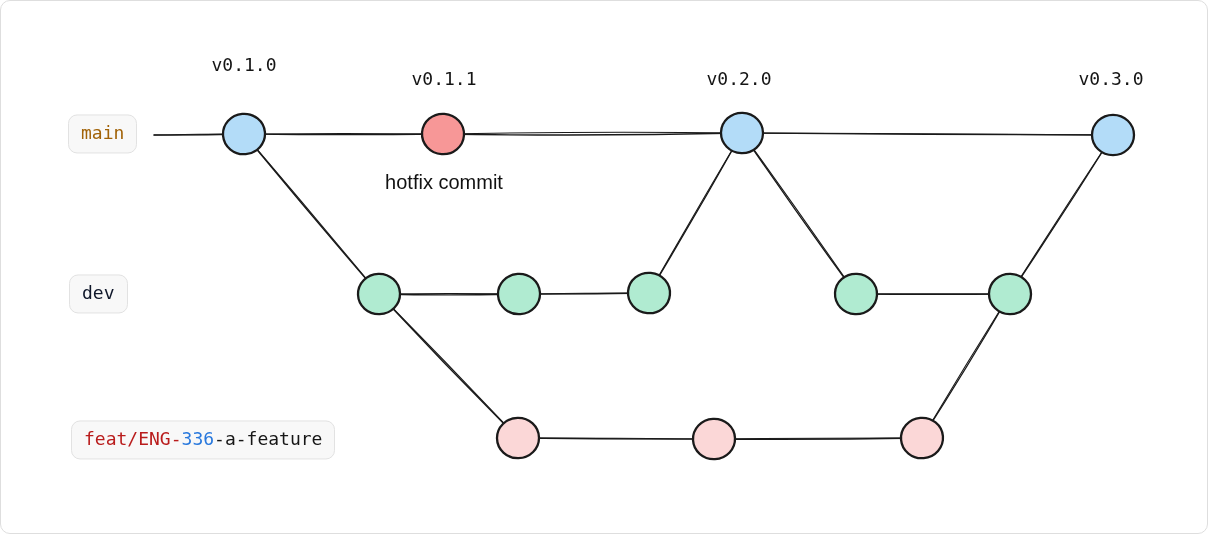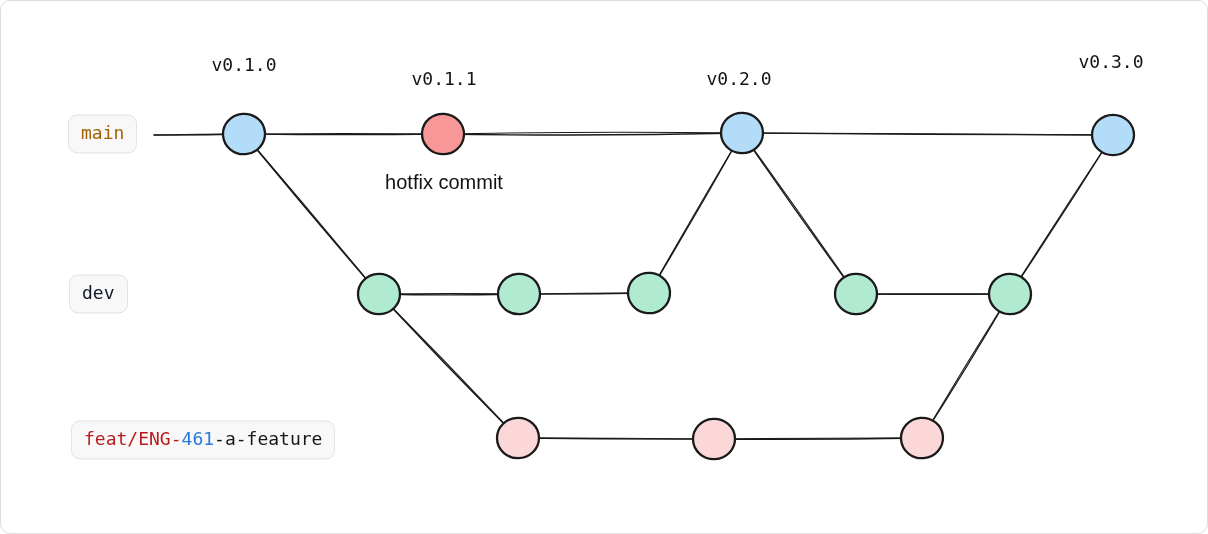--- a/index.html
+++ b/index.html
@@ -94,23 +94,23 @@
         <ellipse cx="1009" cy="293" rx="21" ry="20.2" transform="rotate(1 1009 293)" fill="#b0ebd1" stroke="#1a1a1a" stroke-width="2.3"></ellipse>
         <ellipse cx="517" cy="437" rx="21" ry="20.2" transform="rotate(-1 517 437)" fill="#fbd7d7" stroke="#1a1a1a" stroke-width="2.3"></ellipse>
         <ellipse cx="713" cy="438" rx="21" ry="20.2" transform="rotate(-3 713 438)" fill="#fbd7d7" stroke="#1a1a1a" stroke-width="2.3"></ellipse>
         <ellipse cx="921" cy="437" rx="21" ry="20.2" transform="rotate(-5 921 437)" fill="#fbd7d7" stroke="#1a1a1a" stroke-width="2.3"></ellipse>
       </g>
   </svg>
   <div id="tags-layer">
       <div class="tag" style="left: 243px; top: 63px;">v0.1.0</div>
       <div class="tag" style="left: 443px; top: 77px;">v0.1.1</div>
       <div class="tag" style="left: 738px; top: 77px; text-align: right;">v0.2.0</div>
-      <div class="tag" style="left: 1110px; top: 60px;">v0.3.0</div>
+      <div class="tag" style="left: 1110px; top: 77px;">v0.3.0</div>
     </div>
   <div id="branch-labels-layer">
       <div class="branch-label" style="left: 67px; top: 133px;"><span style="color: #a16207;">main</span></div>
       <div class="branch-label" style="left: 68px; top: 293px;"><span style="color: #0f172a;">dev</span></div>
-      <div class="branch-label" style="left: 70px; top: 439px;"><span style="color: #b91c1c;">feat/ENG-</span><span style="color: rgb(40, 120, 221);">461</span><span style="color: rgb(22, 22, 22);">-a-feature</span></div>
+      <div class="branch-label" style="left: 70px; top: 439px;"><span style="color: #b91c1c;">feat/ENG-</span><span style="color: rgb(40, 120, 221);">336</span><span style="color: rgb(22, 22, 22);">-a-feature</span></div>
     </div>
   <div id="annotations-layer">
       <div class="annotation" style="left: 443px; top: 181px;">hotfix commit</div>
     </div>
 </div>
 
 </body></html>

